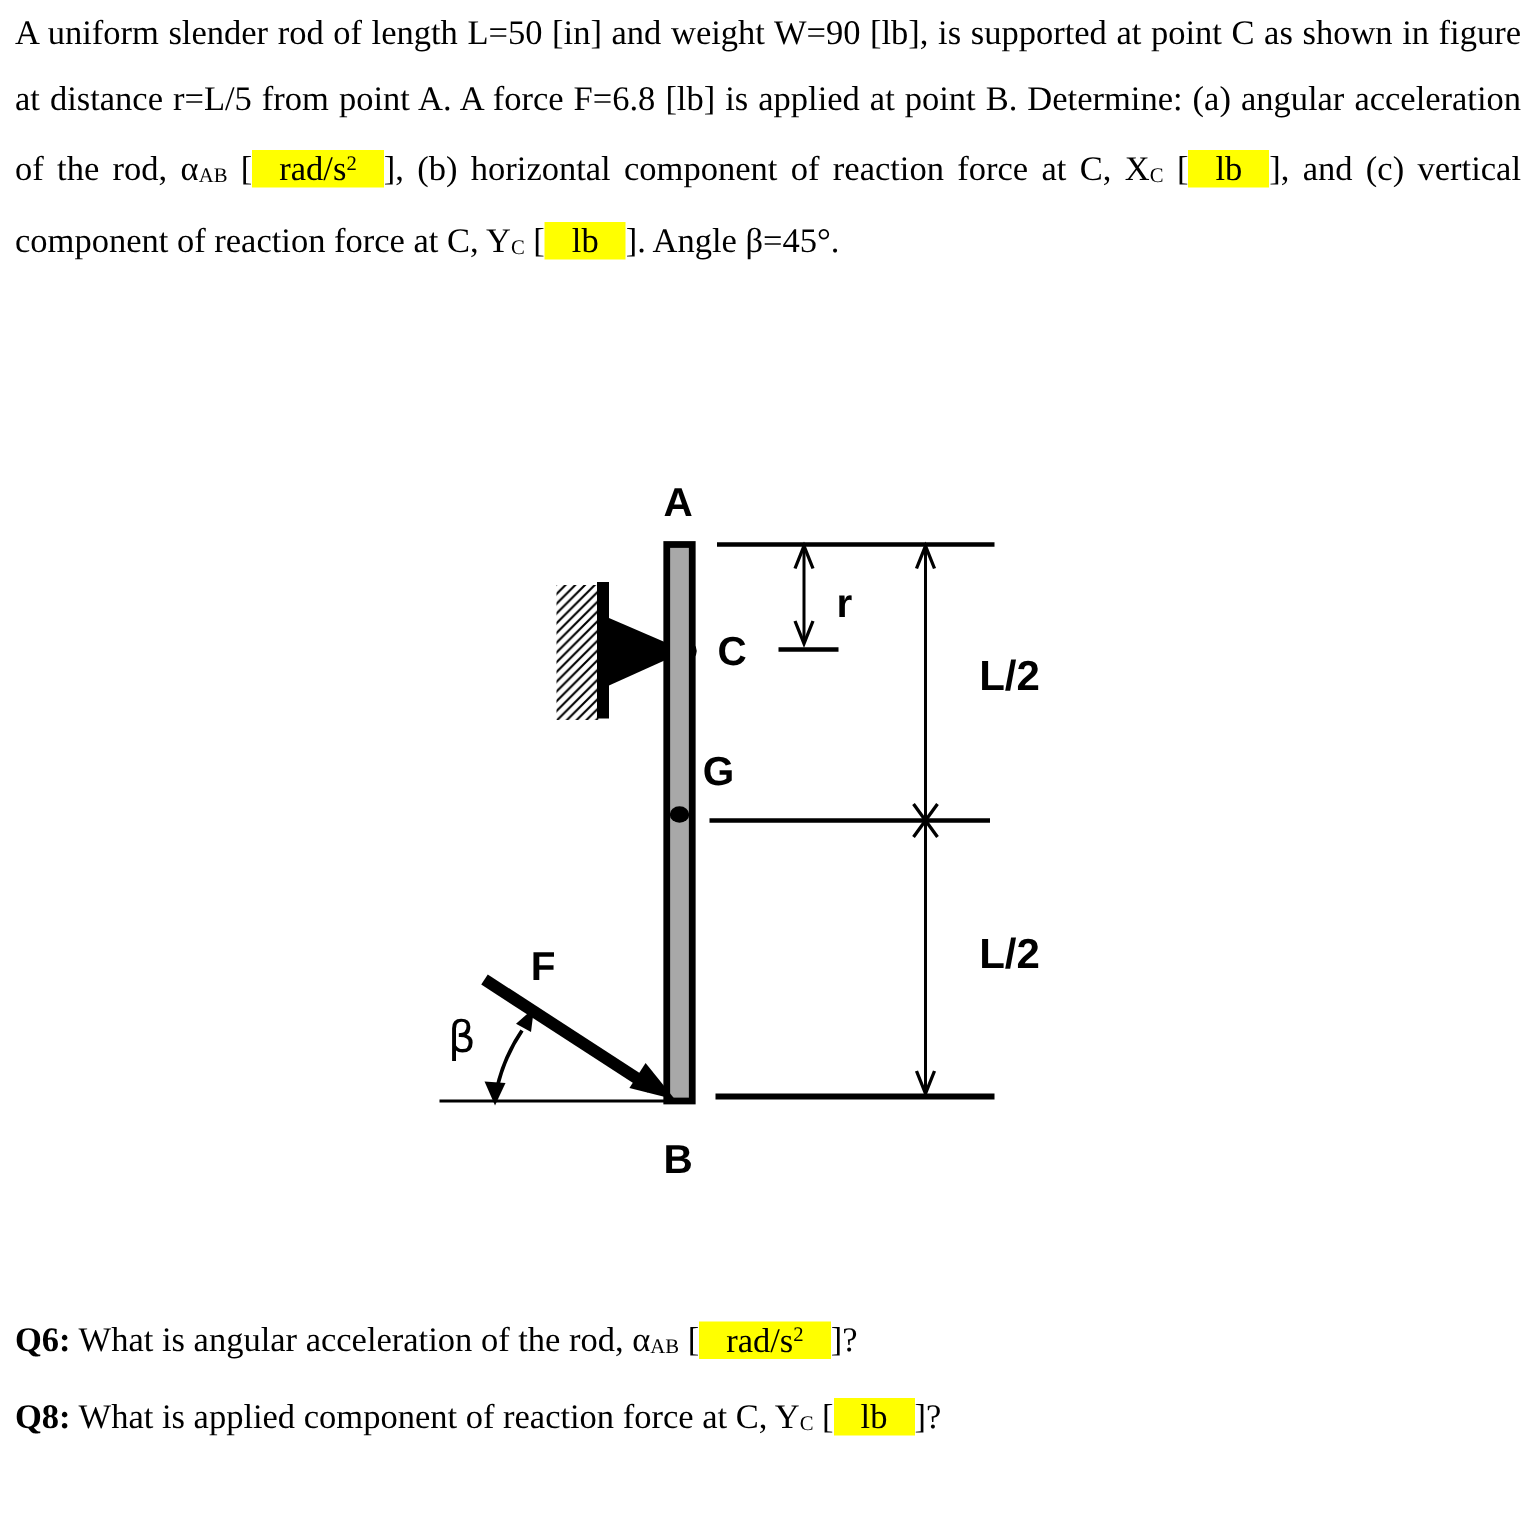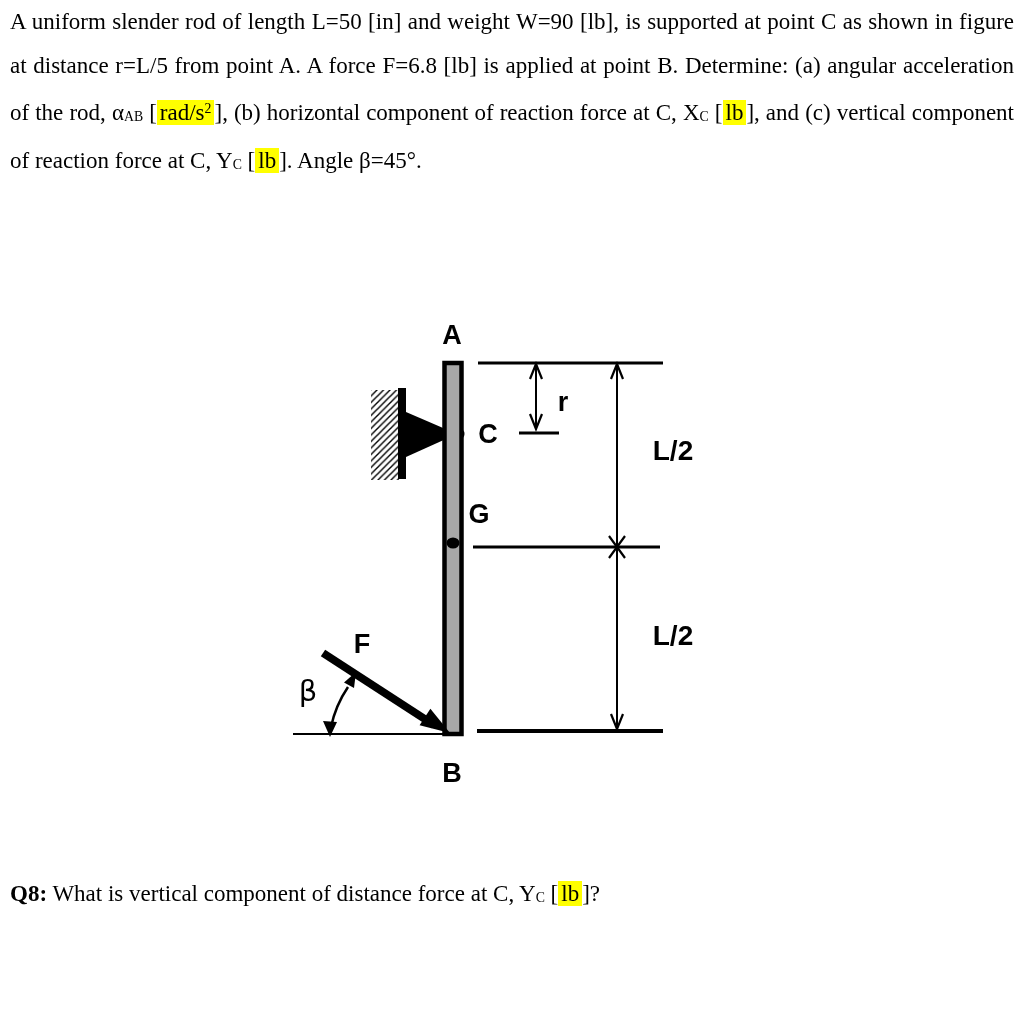--- a/index.html
+++ b/index.html
@@ -9,21 +9,21 @@
 
   .problem {
     position:absolute; left:10px; top:0; width:1004px;
     font-size:23px; line-height:43.5px; text-align:justify; color:#000;
   }
   .questions {
     position:absolute; left:10px; top:868px; width:1000px;
     font-size:23px; line-height:43.2px;
   }
   .q b { font-weight:bold; }
-  mark { background:var(--hl,#ffff00); color:inherit; padding:0 3px; }
+  mark { background:var(--hl,#ffff00); color:inherit; padding:0 18px; }
   .sb { font-size:0.60em; vertical-align:-0.10em; }
   .sp { font-size:0.60em; vertical-align:0.50em; }
 
   .fig { position:absolute; left:0; top:0; width:1024px; height:1013px; }
   .fig .lbl  { font-family:"Liberation Sans", sans-serif; font-weight:600; font-size:27px; text-anchor:middle; fill:var(--ink,#000); }
   .fig .lbl2 { font-family:"Liberation Sans", sans-serif; font-weight:600; font-size:28px; text-anchor:middle; fill:var(--ink,#000); }
   .fig .beta { font-family:"DejaVu Sans", sans-serif; font-weight:400; font-size:29px; text-anchor:middle; fill:var(--ink,#000); }
 </style>
 </head>
 <body>
@@ -74,16 +74,17 @@
     <text x="479" y="523" class="lbl">G</text>
     <text x="452" y="782" class="lbl">B</text>
     <text x="563" y="411" class="lbl">r</text>
     <text x="362" y="653" class="lbl">F</text>
     <text x="308" y="701" class="beta">β</text>
     <text x="673" y="460" class="lbl2">L/2</text>
     <text x="673" y="645" class="lbl2">L/2</text>
   </svg>
 
   <div class="questions">
-    <p class="q"><b>Q8:</b><span> What is vertical component of distance force at C, Y</span><span class="sb">C</span><span> [</span><mark><span>lb</span><sup class="sp"></sup></mark><span>]?</span></p>
+    <p class="q"><b>Q6:</b><span> What is angular acceleration of the rod, α</span><span class="sb">AB</span><span> [</span><mark><span>rad/s</span><sup class="sp">2</sup></mark><span>]?</span></p>
+    <p class="q"><b>Q8:</b><span> What is applied component of reaction force at C, Y</span><span class="sb">C</span><span> [</span><mark><span>lb</span><sup class="sp"></sup></mark><span>]?</span></p>
   </div>
 
 </div>
 
 </body></html>

